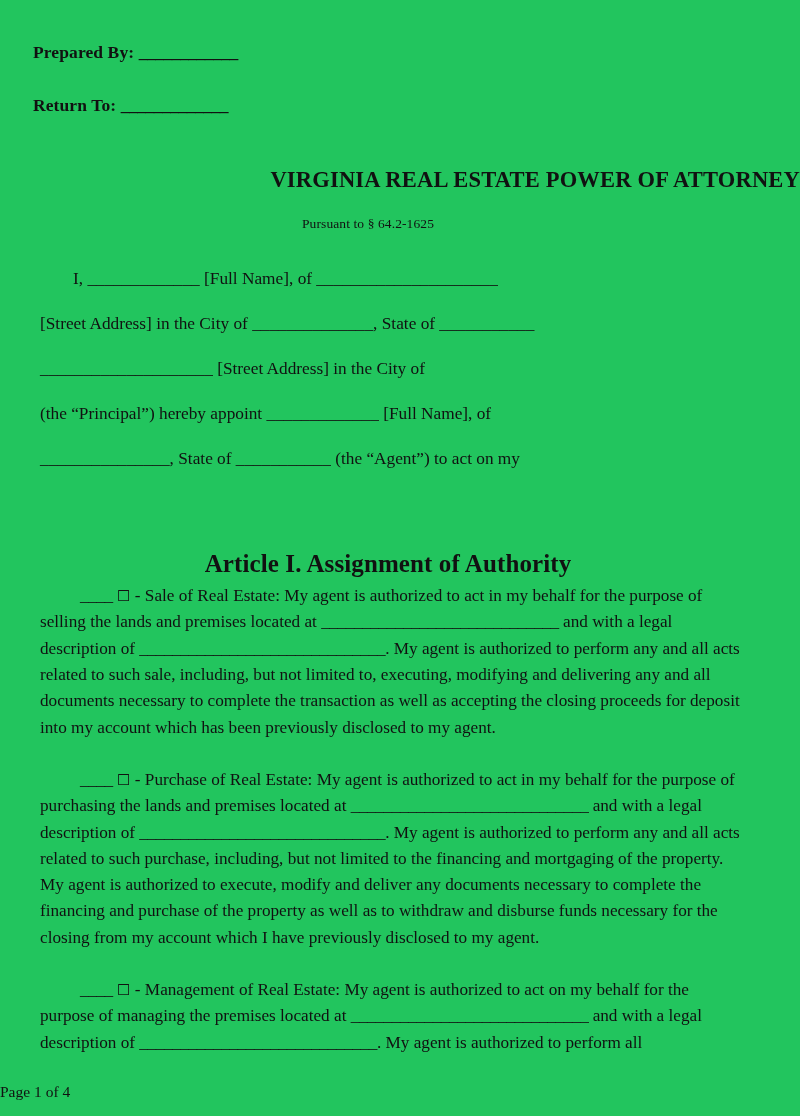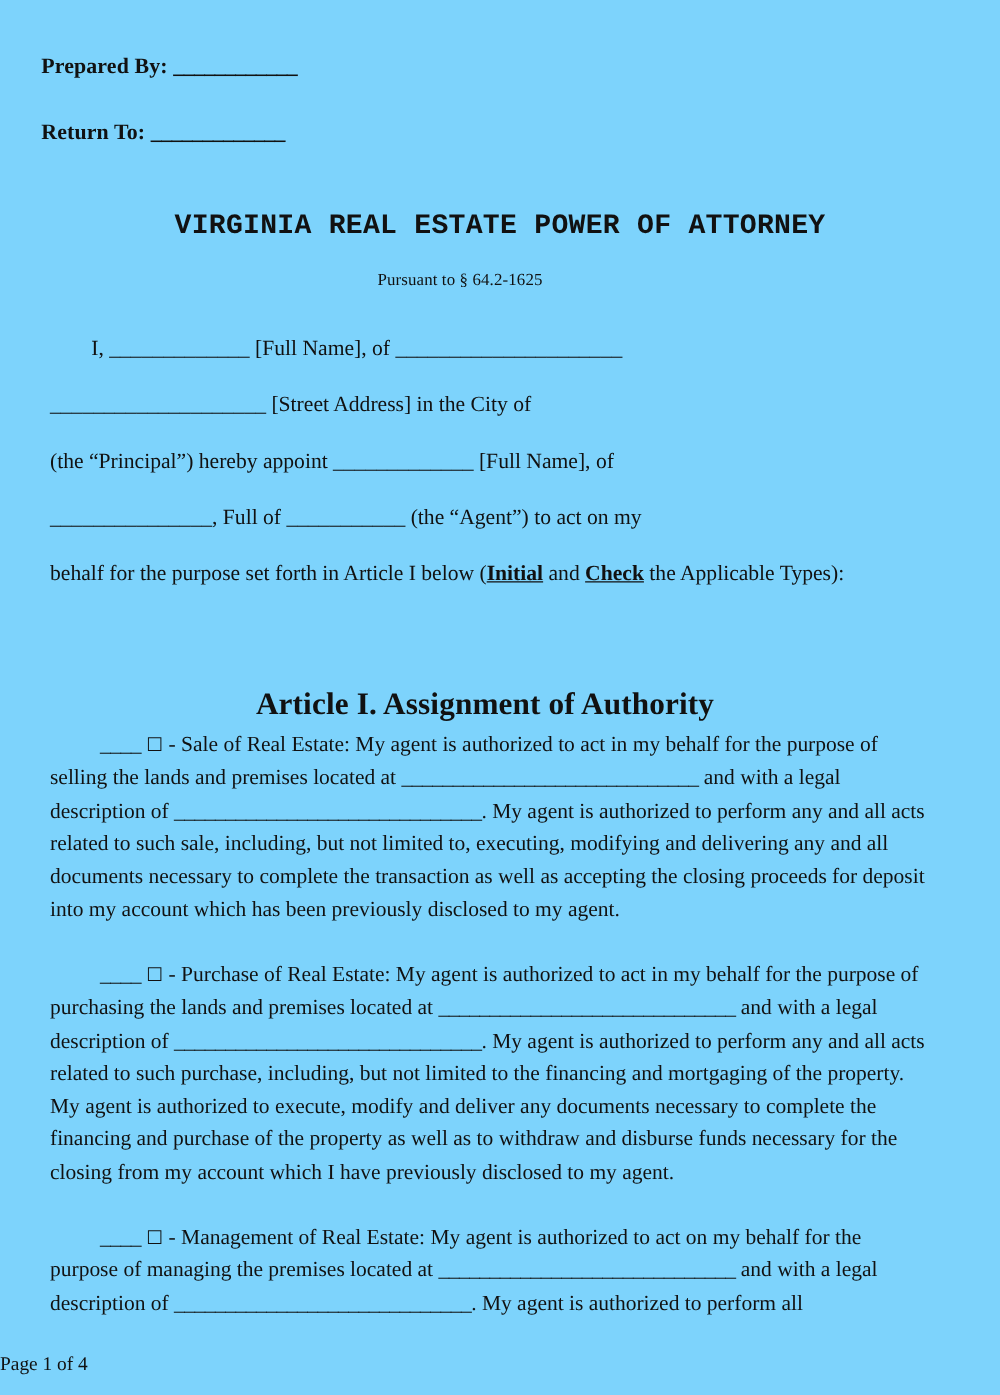--- a/index.html
+++ b/index.html
@@ -15,21 +15,21 @@
     font-family: "Liberation Serif", "DejaVu Serif", serif;
     color: #111111;
     -webkit-font-smoothing: antialiased;
   }
 
   .page {
     position: absolute;
     inset: 0;
     width: 800px;
     height: 1116px;
-    background: #7dd3fc;
+    background: #22c55e;
     overflow: hidden;
   }
 
   
   .hdr-field {
     position: absolute;
     left: 33px;
     font-size: 17.5px;
     font-weight: bold;
     letter-spacing: 0.1px;
@@ -41,25 +41,24 @@
   }
   #prepared-by { top: 42px; }
   #return-to   { top: 95px; }
 
   
   .doc-title {
     position: absolute;
     top: 152px;
     left: 0;
     width: 800px;
-    text-align: center;
+    text-align: right;
     font-size: 22.5px;
     font-weight: bold;
     letter-spacing: 0.2px;
-    font-family: Liberation Mono, monospace;
   }
   .doc-subtitle {
     position: absolute;
     top: 216px;
     left: 0;
     width: 736px;
     text-align: center;
     font-size: 13.5px;
     letter-spacing: 0.1px;
   }
@@ -143,24 +142,24 @@
 
   <div class="hdr-field" id="prepared-by"><span>Prepared By: </span><span class="blank">____________</span></div>
 
   <div class="hdr-field" id="return-to"><span>Return To: </span><span class="blank">_____________</span></div>
 
   <h1 class="doc-title">VIRGINIA REAL ESTATE POWER OF ATTORNEY</h1>
   <div class="doc-subtitle">Pursuant to § 64.2-1625</div>
 
   <div class="intro">
     <div class="ln indent">I, _____________ [Full Name], of _____________________</div>
+    <div class="ln">[Street Address] in the City of ______________, State of ___________</div>
     <div class="ln">____________________ [Street Address] in the City of</div>
     <div class="ln">(the “Principal”) hereby appoint _____________ [Full Name], of</div>
-    <div class="ln">_______________, Full of ___________ (the “Agent”) to act on my</div>
-    <div class="ln"><span>behalf for the purpose set forth in Article I below (</span><u class="bu">Initial</u><span> and </span><u class="bu">Check</u><span> the Applicable Types):</span></div>
+    <div class="ln">_______________, State of ___________ (the “Agent”) to act on my</div>
   </div>
 
   <h2 class="article-heading">Article I.  Assignment of Authority</h2>
 
   <div class="clauses">
 
     <p class="clause"><span class="lead-blank">____</span> <span class="checkbox">☐</span><span> - </span><span class="clause-title">Sale of Real Estate</span><span>: </span><span>My agent is authorized to act in my behalf for the purpose of selling the lands and premises located at </span><span class="fill">_____________________________</span><span> and with a legal description of </span><span class="fill">______________________________</span><span>.  My agent is authorized to perform any and all acts related to such sale, including, but not limited to, executing, modifying and delivering any and all documents necessary to complete the transaction as well as accepting the closing proceeds for deposit into my account which has been previously disclosed to my agent.</span></p>
 
     <p class="clause"><span class="lead-blank">____</span> <span class="checkbox">☐</span><span> - </span><span class="clause-title">Purchase of Real Estate</span><span>: </span><span>My agent is authorized to act in my behalf for the purpose of purchasing the lands and premises located at </span><span class="fill">_____________________________</span><span> and with a legal description of </span><span class="fill">______________________________</span><span>.  My agent is authorized to perform any and all acts related to such purchase, including, but not limited to the financing and mortgaging of the property. My agent is authorized to execute, modify and deliver any documents necessary to complete the financing and purchase of the property as well as to withdraw and disburse funds necessary for the closing from my account which I have previously disclosed to my agent.</span></p>
 

